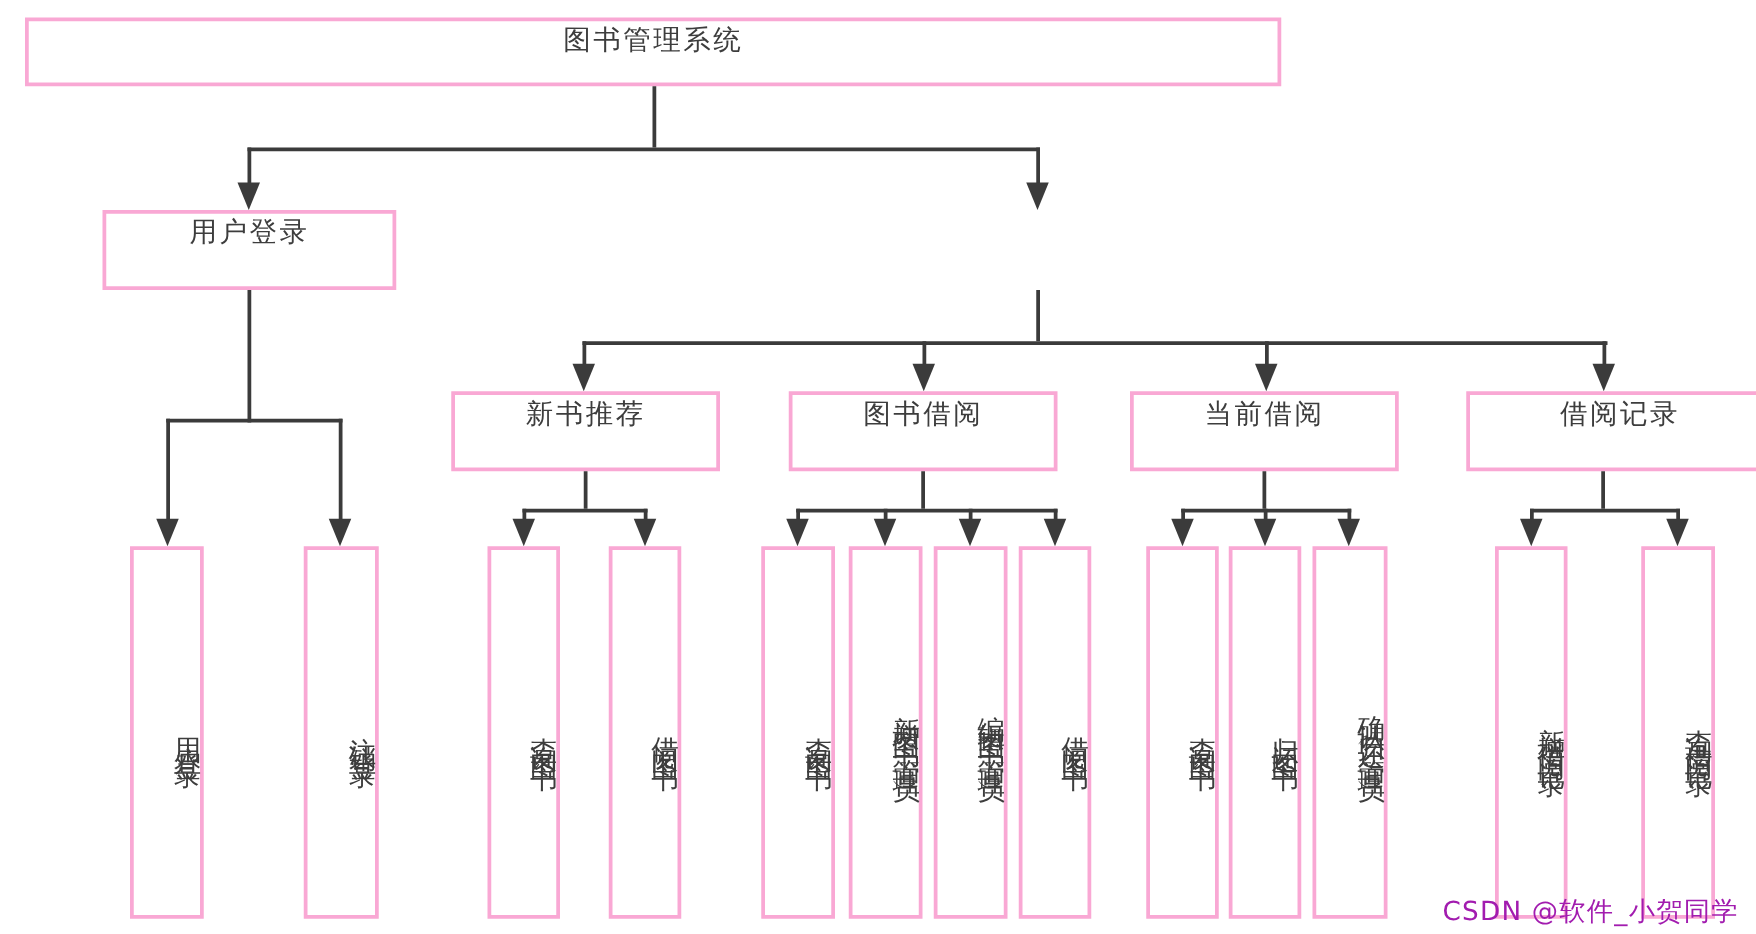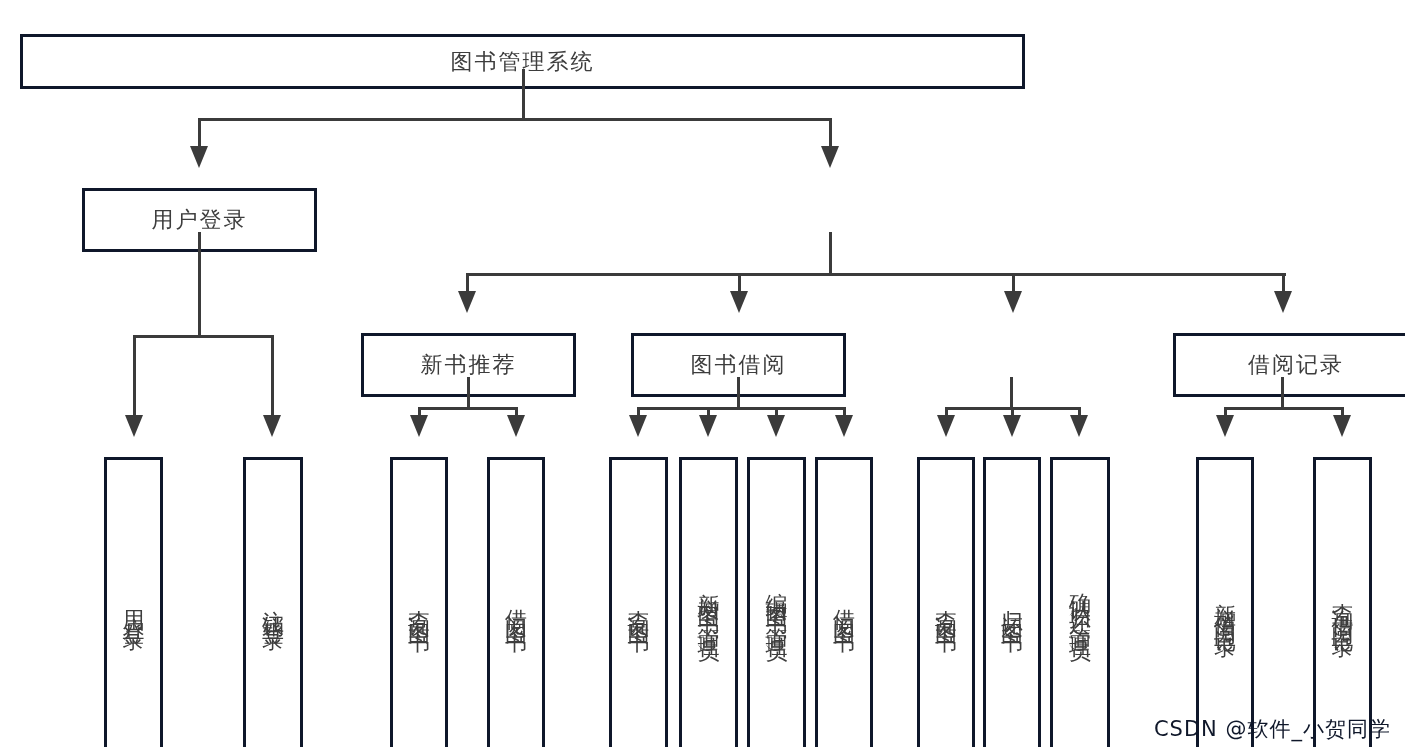--- a/index.html
+++ b/index.html
@@ -7,30 +7,28 @@
     position: relative;
     width: 1405px;
     height: 747px;
     background: #ffffff;
     font-family: "DejaVu Sans", "Liberation Sans", sans-serif;
     overflow: hidden;
   }
   .box {
     position: absolute;
     box-sizing: border-box;
-    border: 3px solid #0f172a;
+    border: 3px solid #f9a8d4;
     background: #ffffff;
     display: flex;
-    align-items: center;
     justify-content: center;
     color: #3d3d3d;
     font-size: 22px;
     letter-spacing: 2px;
     white-space: nowrap;
-    margin-top: 20px;
   }
   .vbox {
     writing-mode: vertical-rl;
     text-orientation: mixed;
     letter-spacing: 7px;
     white-space: normal;
     line-height: 1;
   }
   .hline, .vline {
     position: absolute;
@@ -43,21 +41,21 @@
     border-left: 9px solid transparent;
     border-right: 9px solid transparent;
     border-top: 22px solid #3b3b3b;
   }
   .watermark {
     position: absolute;
     right: 14px;
     bottom: 4px;
     font-size: 21px;
     letter-spacing: 1px;
-    color: #0f172a;
+    color: #a21caf;
     margin-top: 12px;
   }
 </style>
 </head>
 <body>
 
 <div id="canvas">
 
   <div class="box" style="left:20px; top:14px; width:1005px; height:55px;">
     <span>图书管理系统</span>
@@ -90,20 +88,23 @@
   <div class="vline" style="left:1011.5px; top:273px; width:3px; height:20px;"></div>
   <div class="arrow" style="left:1004px; top:291px;"></div>
   <div class="vline" style="left:1281.5px; top:273px; width:3px; height:20px;"></div>
   <div class="arrow" style="left:1274px; top:291px;"></div>
 
   <div class="box" style="left:361px; top:313px; width:215px; height:64px;">
     <span>新书推荐</span>
   </div>
   <div class="box" style="left:631px; top:313px; width:215px; height:64px;">
     <span>图书借阅</span>
+  </div>
+  <div class="box" style="left:904px; top:313px; width:215px; height:64px;">
+    <span>当前借阅</span>
   </div>
   <div class="box" style="left:1173px; top:313px; width:246px; height:64px;">
     <span>借阅记录</span>
   </div>
 
   <div class="vline" style="left:467px; top:377px; width:3px; height:30px;"></div>
   <div class="hline" style="left:417.5px; top:407px; width:100px; height:3px;"></div>
   <div class="vline" style="left:417.5px; top:407px; width:3px; height:9px;"></div>
   <div class="arrow" style="left:410px; top:415px;"></div>
   <div class="vline" style="left:514.5px; top:407px; width:3px; height:9px;"></div>

